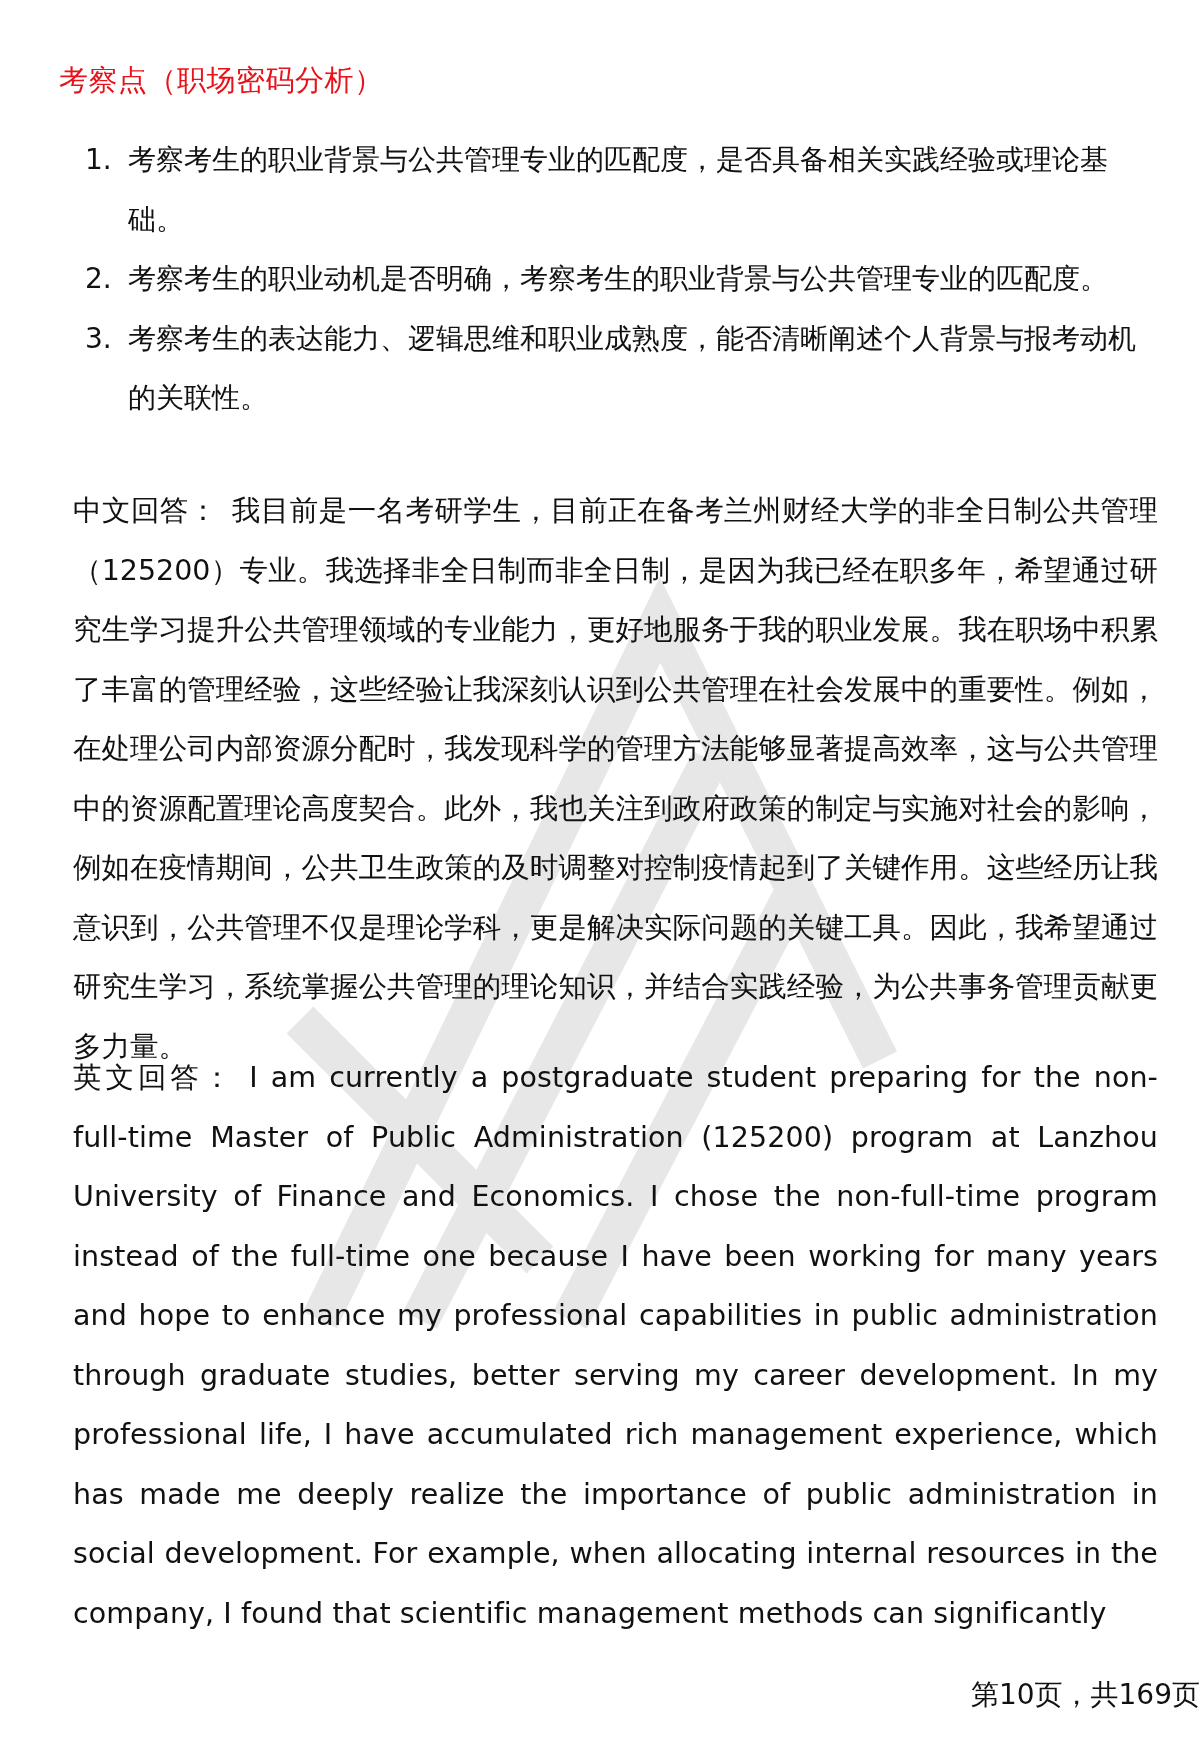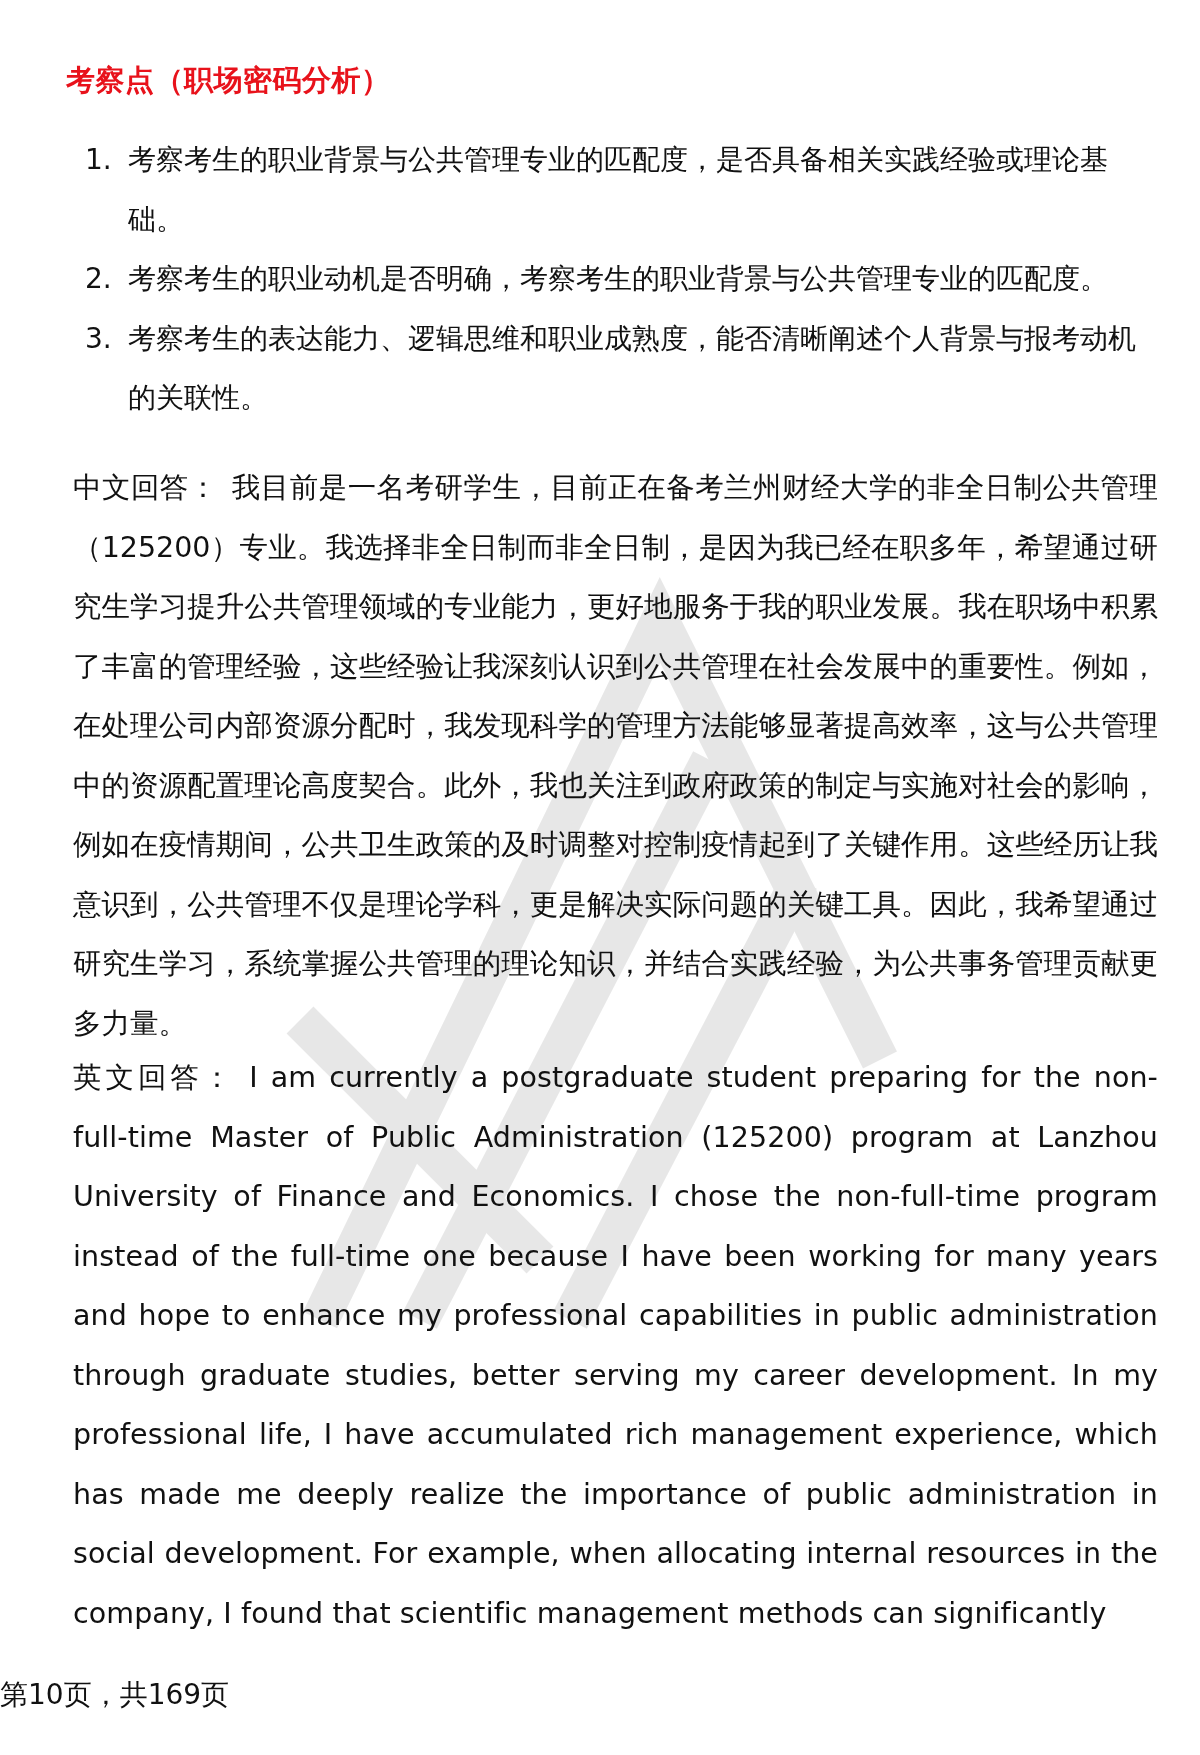--- a/index.html
+++ b/index.html
@@ -25,24 +25,24 @@
       position: absolute;
       left: 240px;
       top: 500px;
       width: 700px;
       height: 900px;
       pointer-events: none;
       opacity: 0.09;
     }
     .section-title {
       position: absolute;
-      left: 66px;
+      left: 59px;
       top: 58px;
       font-size: 29px;
-      font-weight: bold;
+      font-weight: normal;
       color: #e8121b;
       line-height: 44px;
       letter-spacing: 0.5px;
     }
     .list {
       position: absolute;
       left: 73px;
       top: 130px;
       width: 1080px;
       margin: 0;
@@ -63,29 +63,29 @@
     }
     .para {
       position: absolute;
       left: 73px;
       width: 1085px;
       font-size: 28.5px;
       line-height: 59.5px;
       margin: 0;
       text-align: justify;
     }
-    .para-zh { top: 458px; }
+    .para-zh { top: 481px; }
     .para-en { top: 1048px; letter-spacing: 0.1px; }
     .label { margin-right: 14px; }
     .footer {
       position: absolute;
       left: 0;
       width: 1200px;
       top: 1675px;
-      text-align: left;
+      text-align: right;
       font-size: 28px;
       line-height: 40px;
     }
   </style>
 </head>
 <body>
 
 <div class="page">
 
   <svg class="watermark" viewBox="0 0 700 900">

